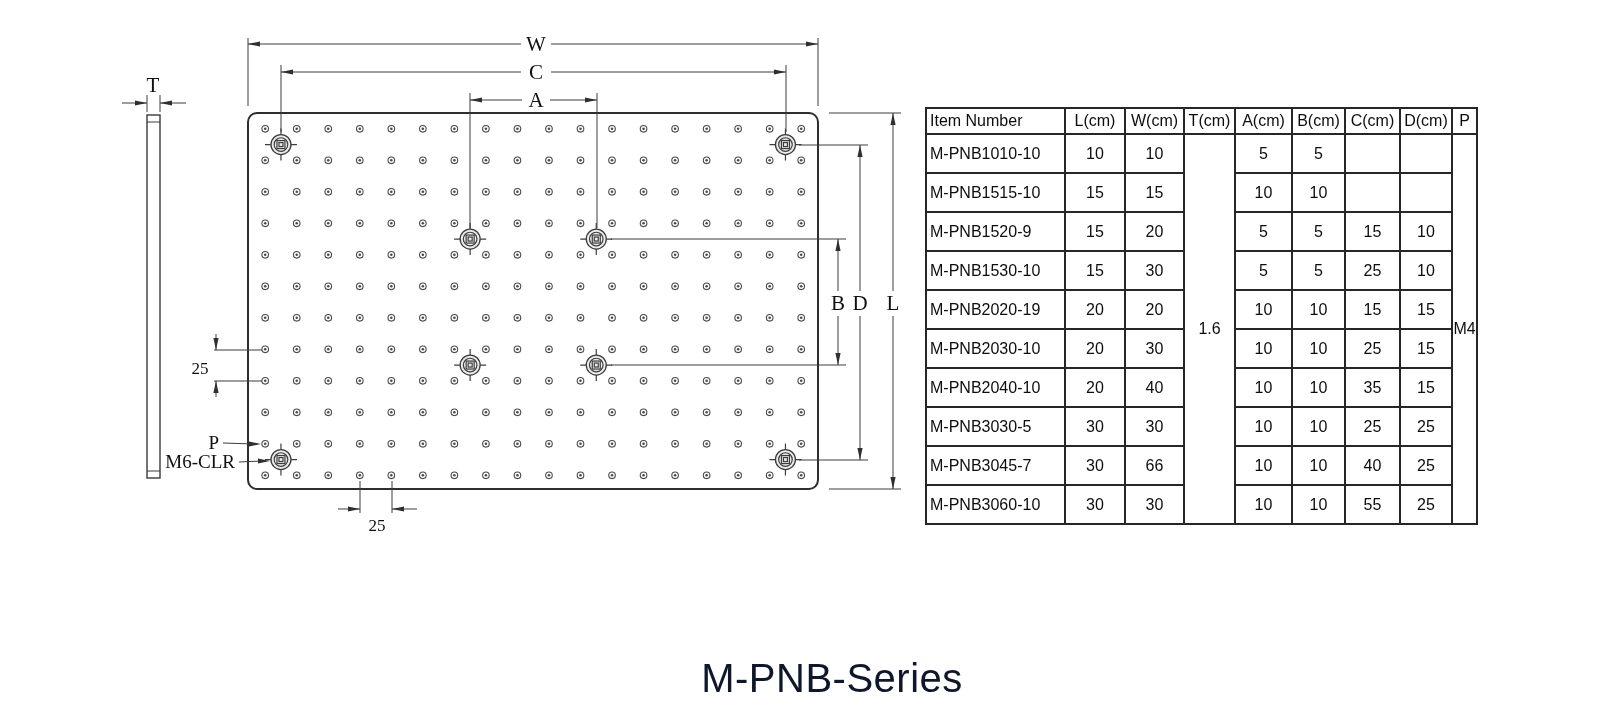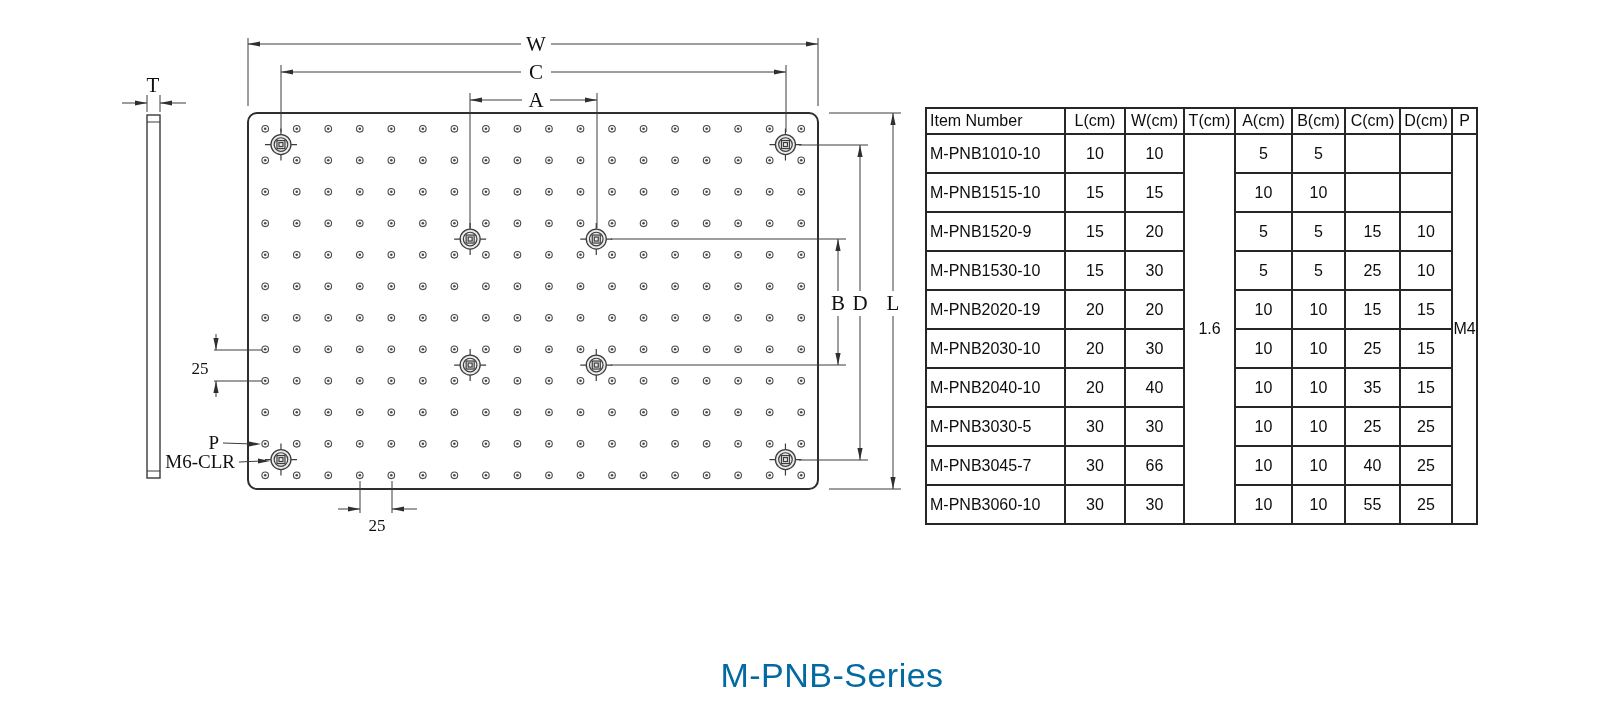--- a/index.html
+++ b/index.html
@@ -30,21 +30,21 @@
   #spec-table th,#spec-table td{
     border:2px solid #262626;padding:0;text-align:center;
     font-weight:normal;overflow:hidden;white-space:nowrap;
   }
   #spec-table thead tr{height:26px}
   #spec-table tbody tr{height:39px}
   #spec-table .left{text-align:left;padding-left:3px}
   
   #series-title{
     position:absolute;left:832px;top:656px;transform:translateX(-50%);
-    font-size:34px;letter-spacing:0.5px;color:#0369a1;white-space:nowrap;
+    font-size:40px;letter-spacing:0.5px;color:#0f172a;white-space:nowrap;
   }
 </style>
 </head>
 <body>
 
 <svg id="drawing" width="910" height="560" viewBox="0 0 910 560">
 
   <g>
     <rect class="sideplate" x="147" y="115" width="13" height="363"></rect>
     <line class="edge" x1="147" y1="122" x2="160" y2="122"></line>

